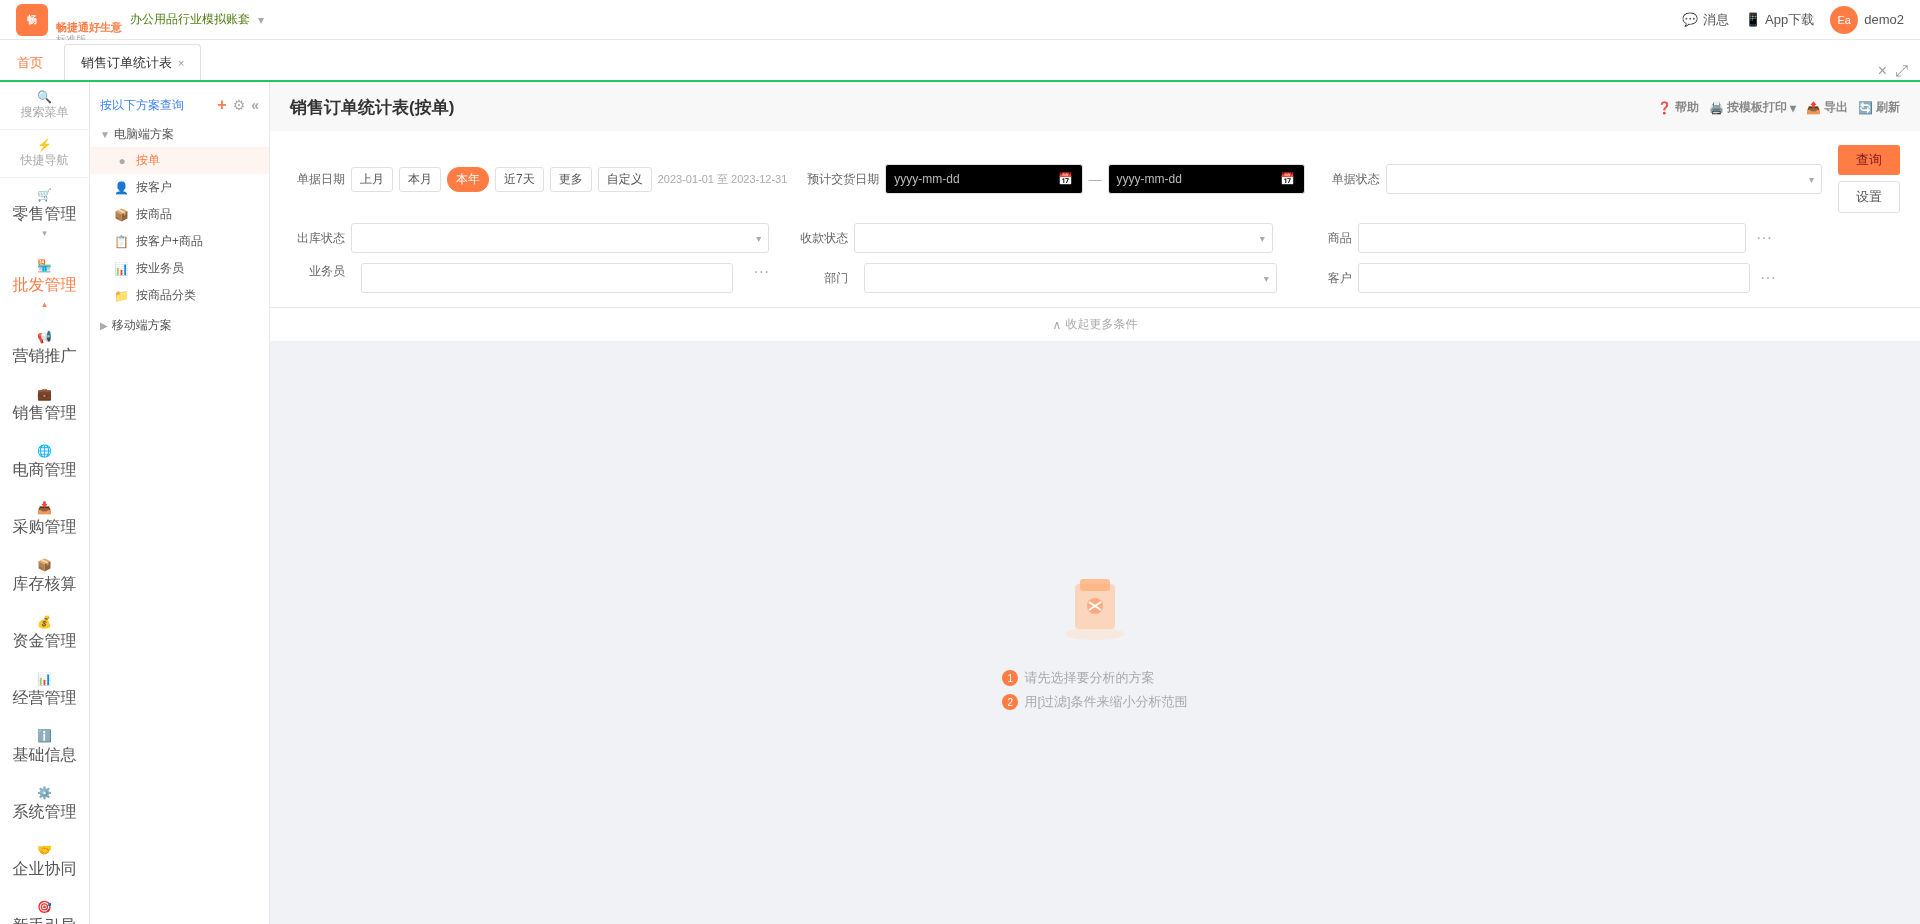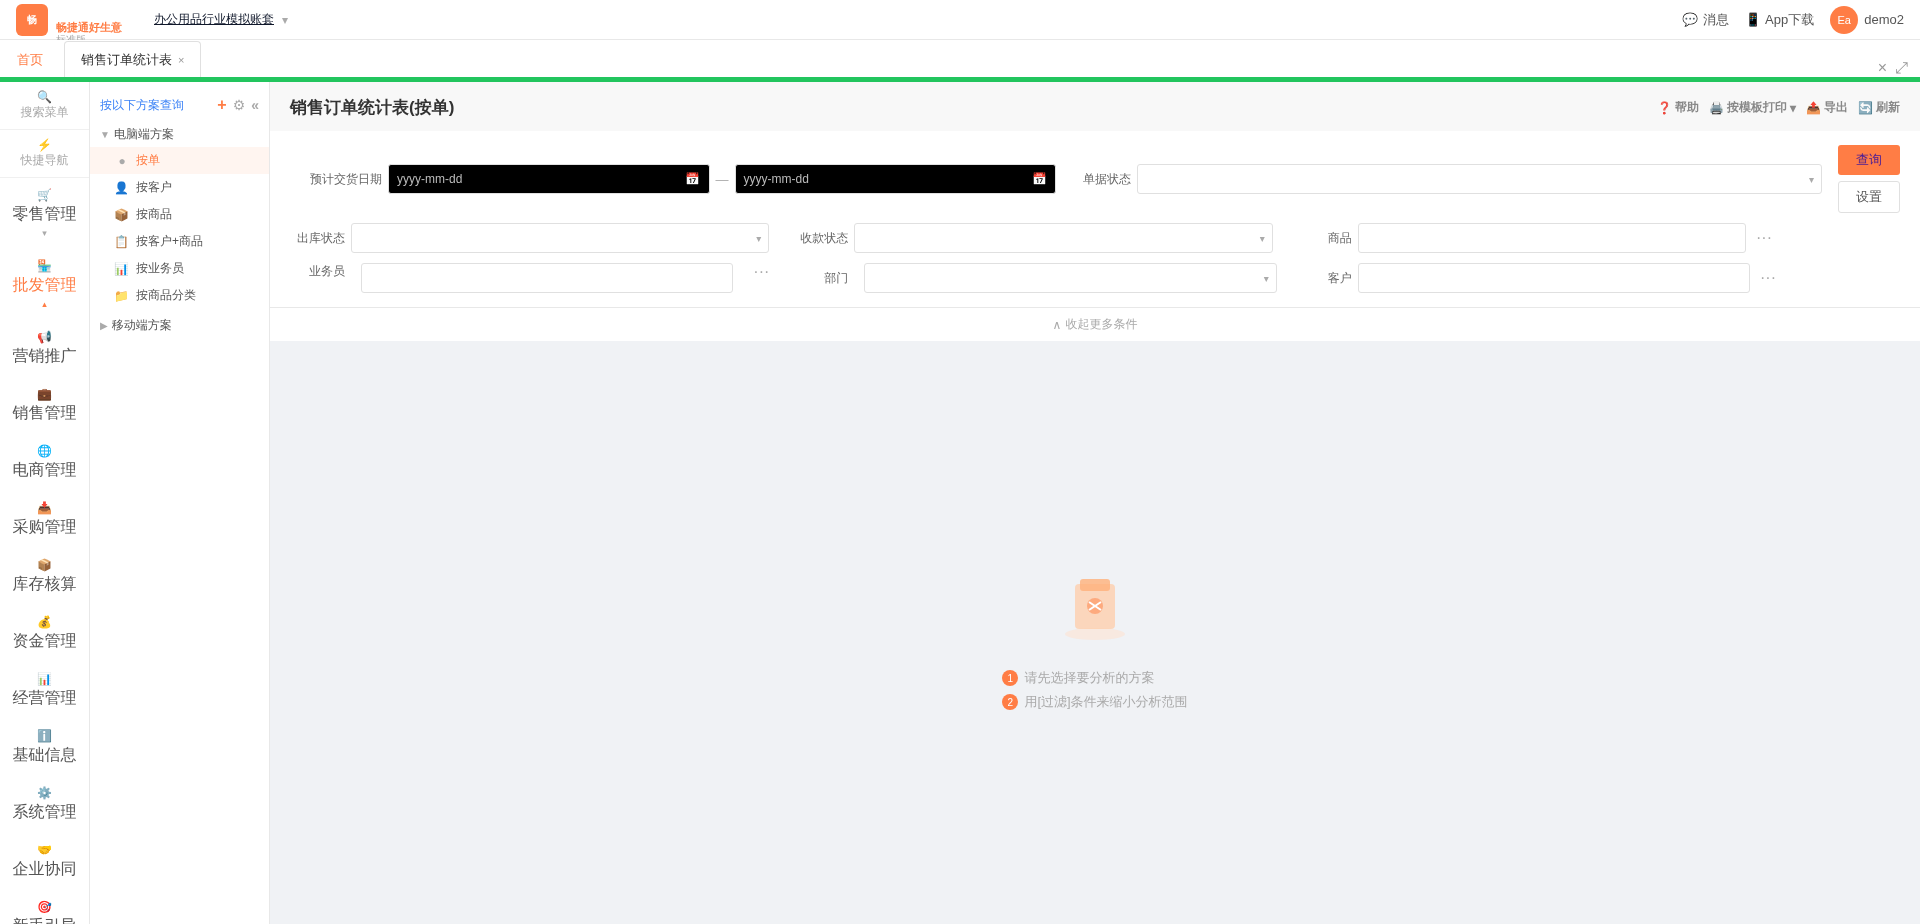--- a/index.html
+++ b/index.html
@@ -7,21 +7,21 @@
 
     
     .topbar { height: 40px; background: #fff; display: flex; align-items: center; padding: 0 16px; border-bottom: 1px solid #e8e8e8; justify-content: space-between; }
     .topbar-left { display: flex; align-items: center; gap: 8px; }
     .topbar-logo { width: 32px; height: 32px; background: #ff7d45; border-radius: 6px; display: flex; align-items: center; justify-content: center; color: #fff; font-size: 10px; font-weight: bold; }
     .topbar-right { display: flex; align-items: center; gap: 16px; font-size: 13px; color: #555; }
     .topbar-right span { cursor: pointer; display: flex; align-items: center; gap: 4px; }
     .topbar-avatar { width: 28px; height: 28px; border-radius: 50%; background: #ff7d45; display: flex; align-items: center; justify-content: center; color: #fff; font-size: 11px; }
 
     
-    .tabbar { height: 42px; background: #fff; display: flex; align-items: flex-end; padding: 0 0 0 0; border-bottom: 5px solid #22c55e; justify-content: space-between; }
+    .tabbar { height: 42px; background: #fff; display: flex; align-items: flex-end; padding: 0 0 0 0; border-bottom: 2px solid #22c55e; justify-content: space-between; }
     .tabbar-left { display: flex; align-items: flex-end; }
     .tab { height: 36px; padding: 0 16px; display: flex; align-items: center; gap: 6px; cursor: pointer; font-size: 13px; color: #666; border: 1px solid transparent; border-bottom: none; background: transparent; }
     .tab.home { color: #ff7d45; }
     .tab.active { background: #fff; border-color: #e0e0e0; border-radius: 4px 4px 0 0; color: #333; margin-left: 4px; justify-content: center; }
     .tab-close { font-size: 11px; color: #999; cursor: pointer; }
     .tabbar-right { display: flex; align-items: center; padding-right: 12px; gap: 8px; }
     .tabbar-icon { font-size: 16px; color: #999; cursor: pointer; }
 
     
     .main-layout { display: flex; flex: 1; overflow: hidden; }
@@ -56,21 +56,21 @@
 
     
     .filter-area { background: #fff; padding: 14px 20px; border-bottom: 1px solid #e8e8e8; }
     .filter-label { font-size: 12px; color: #666; white-space: nowrap; min-width: 55px; text-align: right; }
     .date-btn { padding: 3px 8px; font-size: 12px; border: 1px solid #e0e0e0; border-radius: 3px; background: #fff; cursor: pointer; color: #555; }
     .date-btn.active { background: #ff7d45; color: #fff; border-color: #ff7d45; border-radius: 12px; }
     .filter-date-input { flex: 1; height: 30px; border: 1px solid #e0e0e0; border-radius: 3px; padding: 0 8px; font-size: 12px; color: #333; background: #000000; outline: none; display: flex; align-items: center; justify-content: space-between; cursor: pointer; }
     .filter-date-input span { color: #bbb; font-size: 12px; }
     .ellipsis-btn { color: #aaa; font-size: 16px; cursor: pointer; padding: 0 4px; }
 
-    .btn-primary { background: #ff7d45; color: #4c1d95; border: none; border-radius: 3px; padding: 6px 18px; font-size: 13px; cursor: pointer; }
+    .btn-primary { background: #ff7d45; color: #7f1d1d; border: none; border-radius: 3px; padding: 6px 18px; font-size: 13px; cursor: pointer; }
     .btn-default { background: #fff; color: #555; border: 1px solid #e0e0e0; border-radius: 3px; padding: 6px 14px; font-size: 13px; cursor: pointer; }
     .query-btns { display: flex; flex-direction: column; gap: 6px; padding: 0 0 0 16px; }
 
     .collapse-bar { text-align: center; padding: 8px 0; cursor: pointer; font-size: 12px; color: #aaa; background: #fff; }
     .collapse-bar span { display: inline-flex; align-items: center; gap: 4px; }
 
     
     .empty-state { flex: 1; display: flex; flex-direction: column; align-items: center; justify-content: center; color: #aaa; font-size: 13px; gap: 12px; }
     .empty-tips { display: flex; flex-direction: column; gap: 6px; }
     .empty-tip { display: flex; align-items: flex-start; gap: 6px; }
@@ -81,21 +81,21 @@
 
 <div class="topbar">
   <div class="topbar-left">
     <div class="topbar-logo">
       <span>畅</span>
     </div>
     <div style="display:flex;flex-direction:column;line-height:1.2;">
       <span style="font-size:11px;font-weight:bold;color:#ff7d45;margin-top:28px;">畅捷通好生意</span>
       <span style="font-size:10px;color:#aaa;">标准版</span>
     </div>
-    <span style="color:#0f172a;font-size:12px;margin-left:24px;text-decoration:underline;">办公用品行业模拟账套</span>
+    <span style="color:#4d7c0f;font-size:12px;margin-left:0;">办公用品行业模拟账套</span>
     <span style="color:#aaa;font-size:12px;">▾</span>
   </div>
   <div class="topbar-right">
     <span>
       <span>💬</span>
       <span>消息</span>
     </span>
     <span>
       <span>📱</span>
       <span>App下载</span>
@@ -271,20 +271,30 @@
               <span>🔄</span>
               <span>刷新</span>
             </span>
           </div>
         </div>
       </div>
 
       <div class="filter-area">
 
         <div style="display:flex;align-items:center;gap:0;margin-bottom:10px;">
+          <div style="display:flex;align-items:center;gap:6px;flex:1;">
+            <span class="filter-label">单据日期</span>
+            <button class="date-btn">上月</button>
+            <button class="date-btn">本月</button>
+            <button class="date-btn active">本年</button>
+            <button class="date-btn">近7天</button>
+            <button class="date-btn">更多</button>
+            <button class="date-btn">自定义</button>
+            <span style="font-size:11px;color:#aaa;white-space:nowrap;">2023-01-01 至 2023-12-31</span>
+          </div>
 
           <div style="display:flex;align-items:center;gap:6px;flex:1;padding-left:20px;">
             <span class="filter-label">预计交货日期</span>
             <div class="filter-date-input" style="width:130px;border:1px solid #e0e0e0;border-radius:3px;height:30px;display:flex;align-items:center;justify-content:space-between;padding:0 8px;">
               <span style="color:#bbb;font-size:12px;">yyyy-mm-dd</span>
               <span style="color:#e8a87c;">📅</span>
             </div>
             <span style="color:#aaa;">—</span>
             <div class="filter-date-input" style="width:130px;border:1px solid #e0e0e0;border-radius:3px;height:30px;display:flex;align-items:center;justify-content:space-between;padding:0 8px;">
               <span style="color:#bbb;font-size:12px;">yyyy-mm-dd</span>

